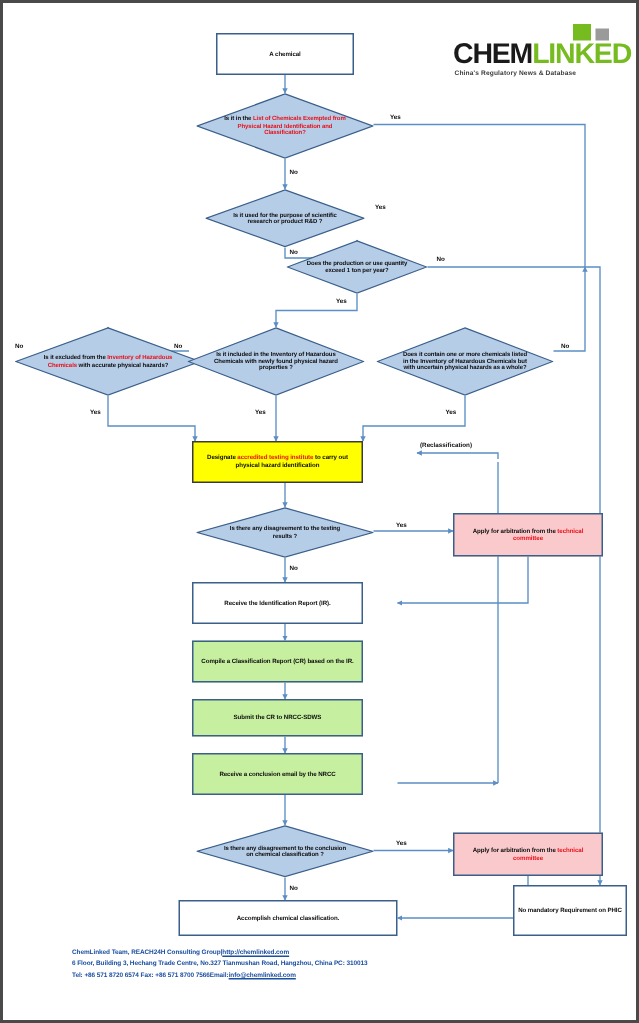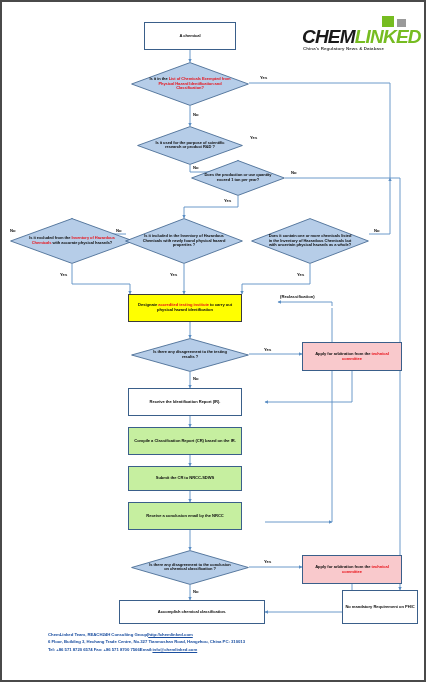--- a/index.html
+++ b/index.html
@@ -124,21 +124,20 @@
   }
   #logo .word {
     position: absolute;
     left: 0;
     top: 11px;
     font-size: 19px;
     font-weight: bold;
     font-family: "Liberation Sans", sans-serif;
     letter-spacing: -0.8px;
     line-height: 1;
-    font-style: italic;
   }
   #logo .word .chem { color: #1a1a1a; }
   #logo .word .linked { color: #76bc21; }
   #logo .tag {
     position: absolute;
     left: 1px;
     top: 30px;
     font-size: 4.4px;
     font-weight: bold;
     color: #3c3c3c;

